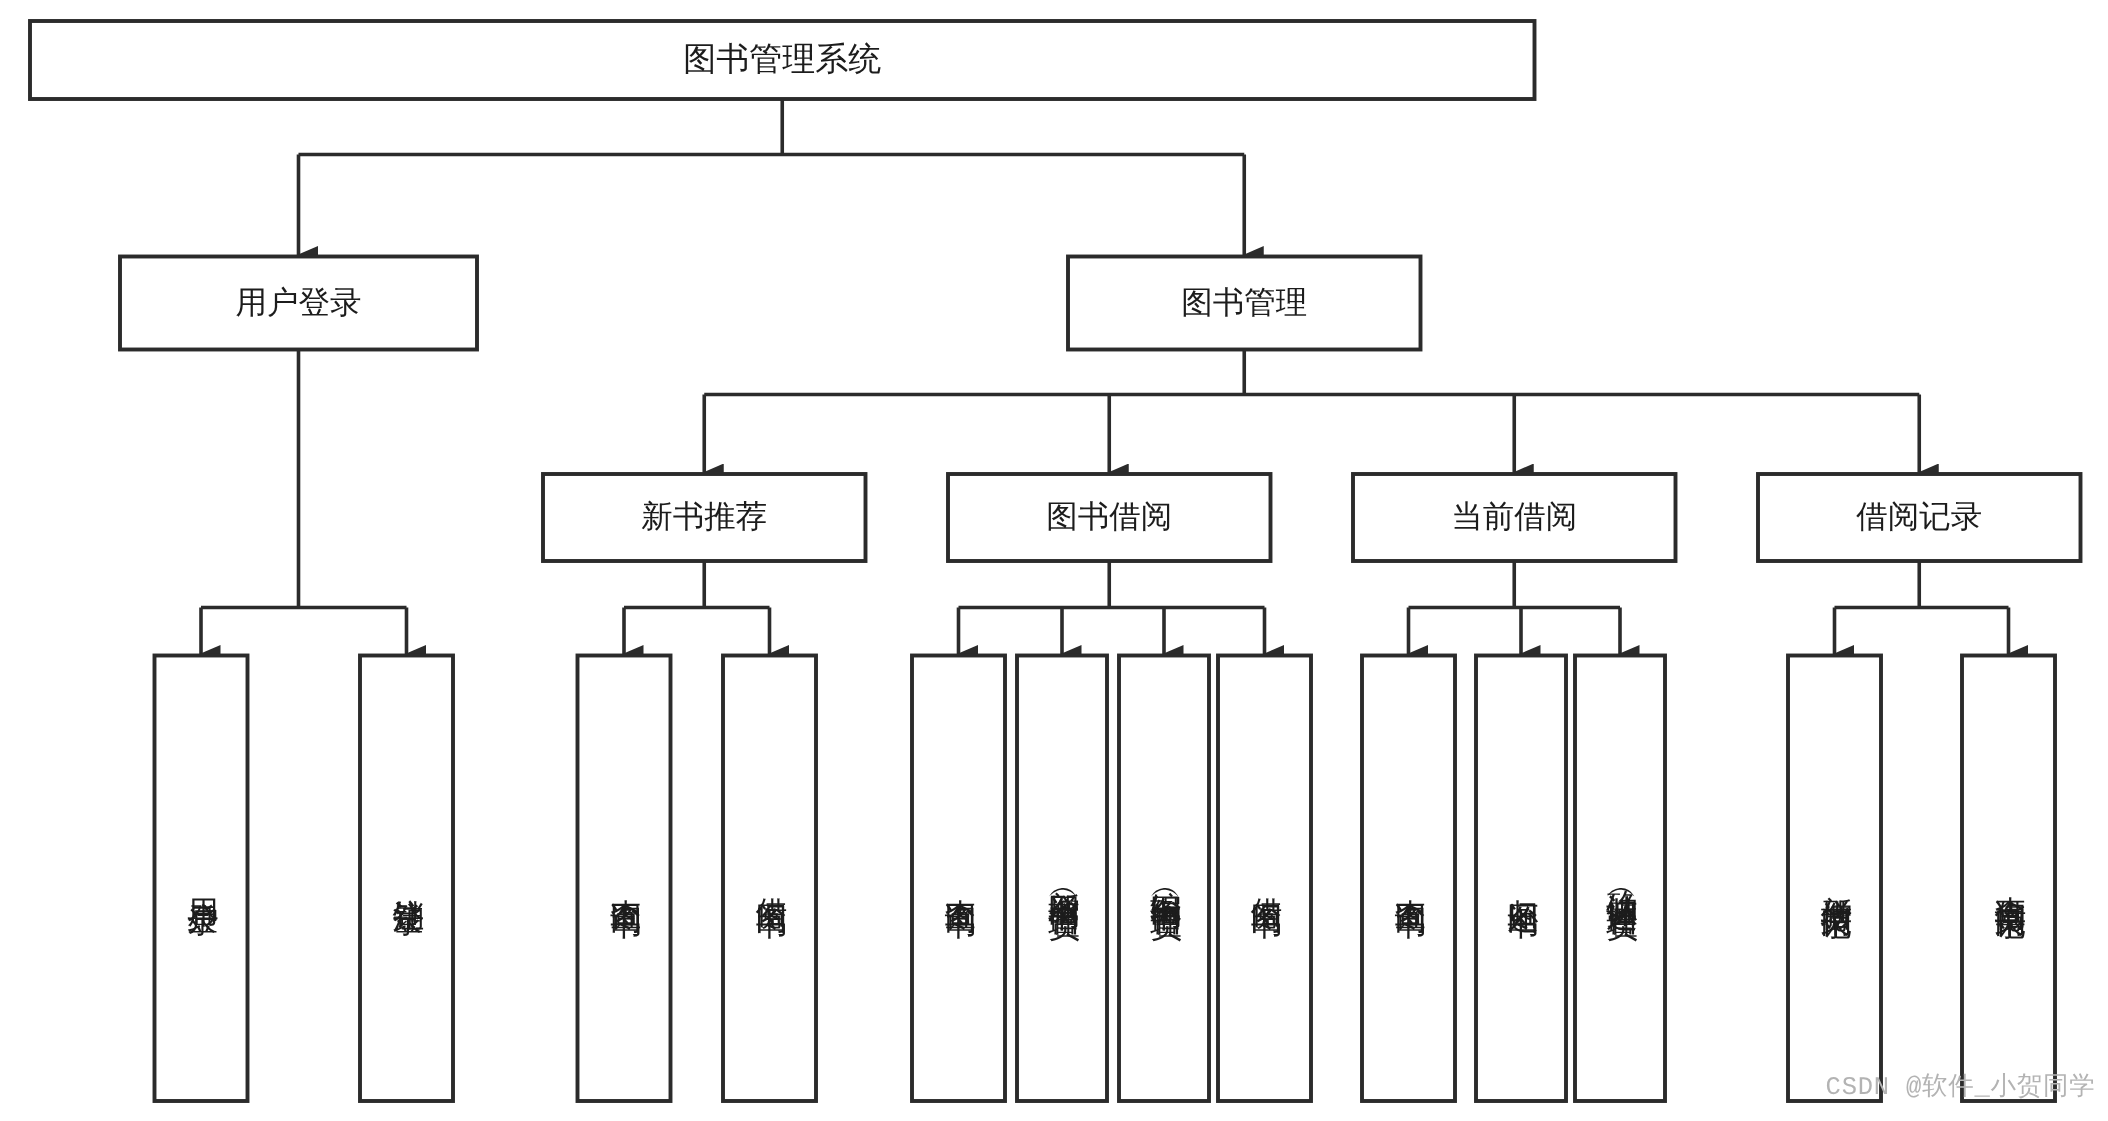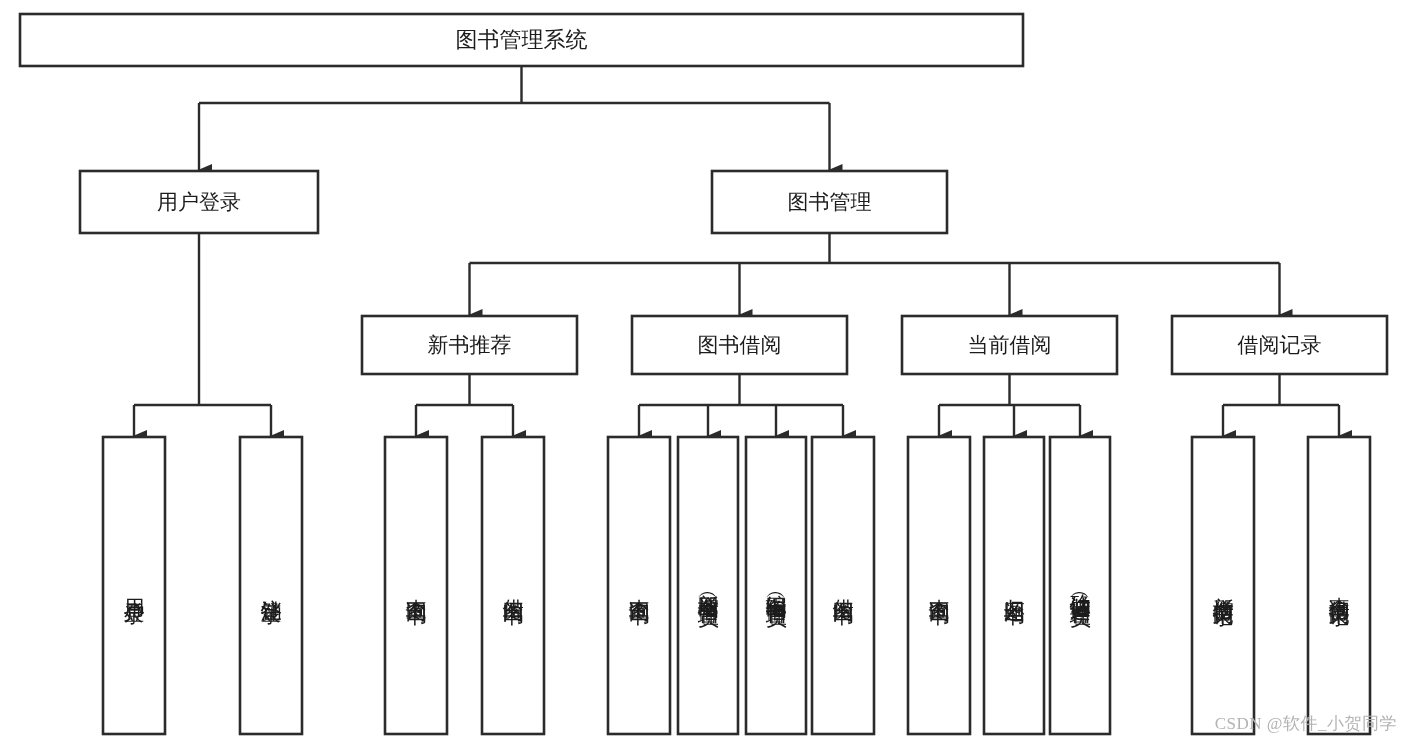--- a/index.html
+++ b/index.html
@@ -63,21 +63,21 @@
     color: #1c1c1c;
     letter-spacing: 2px;
     white-space: nowrap;
     text-align: center;
     pointer-events: none;
   }
   .watermark {
     position: absolute;
     right: 8px;
     bottom: 4px;
-    font-family: Liberation Serif, serif;
+    font-family: Liberation Mono, monospace;
     font-size: 17px;
     color: #b3b3b3;
     letter-spacing: 0.5px;
     user-select: none;
   }
 </style>
 </head>
 <body>
 
 <div id="diagram-root">

